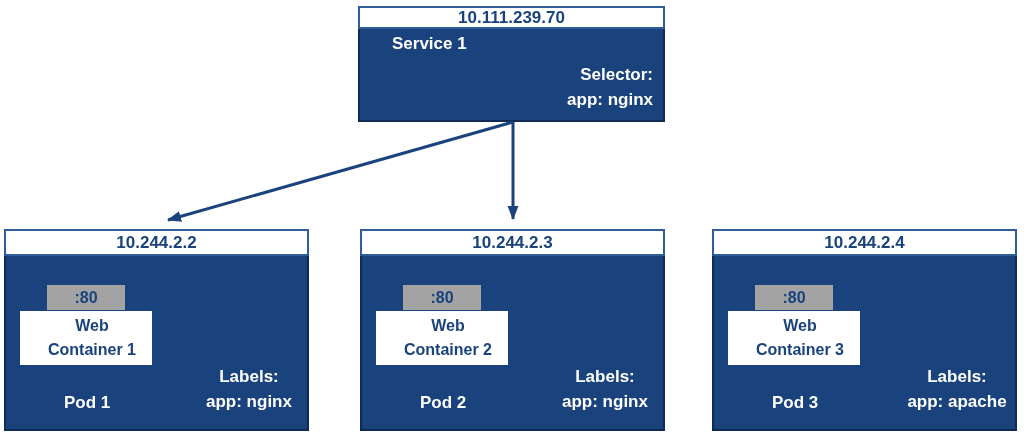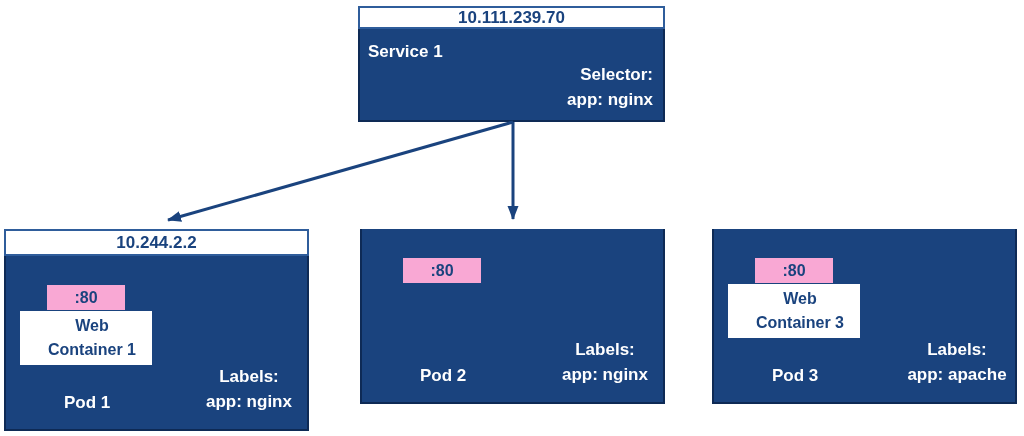--- a/index.html
+++ b/index.html
@@ -38,36 +38,36 @@
     background: var(--navy);
     border: 2px solid var(--bodyBorder);
     border-top: none;
     color: #ffffff;
     font-size: 17px;
   }
   
   .service { left: 358px; top: 6px; width: 307px; height: 116px; }
   .service .node-header { height: 23px; }
   .service .node-body { height: 93px; }
-  .service-name { position: absolute; left: 8px; top: 5px; margin-top: 8px; }
+  .service-name { position: absolute; left: 32px; top: 5px; }
   .service-selector {
     position: absolute; right: 10px; bottom: 8px;
     text-align: right; line-height: 25px; white-space: pre-line; margin-top: 6px;
   }
   
   .pod { top: 229px; width: 305px; height: 202px; border-radius: 16px; }
   .pod .node-header { height: 27px; }
   .pod .node-body { height: 175px; }
   .pod-1 { left: 4px; }
   .pod-2 { left: 360px; }
   .pod-3 { left: 712px; }
   .port-box {
     position: absolute; left: 41px; top: 29px;
     width: 78px; height: 25px;
-    background: #f9a8d4; color: var(--navy);
+    background: #a3a3a3; color: var(--navy);
     font-size: 16px; text-align: center;
     display: flex; align-items: center; justify-content: center;
   }
   .container-box {
     position: absolute; left: 14px; top: 55px;
     width: 132px; height: 54px;
     background: #ffffff; color: var(--navy);
     font-size: 16px; line-height: 24px; text-align: center;
     display: flex; align-items: center; justify-content: center; padding-left: 12px;
   }
@@ -123,29 +123,38 @@
       <div class="container-box">
         <span>Web Container 1</span>
       </div>
       <div class="labels-block">Labels:
 app: nginx</div>
       <div class="pod-name">Pod 1</div>
     </div>
   </div>
 
   <div class="node pod pod-2">
+    <div class="node-header">
+      <span>10.244.2.3</span>
+    </div>
     <div class="node-body">
       <div class="port-box">:80</div>
+      <div class="container-box">
+        <span>Web Container 2</span>
+      </div>
       <div class="labels-block">Labels:
 app: nginx</div>
       <div class="pod-name">Pod 2</div>
     </div>
   </div>
 
   <div class="node pod pod-3">
+    <div class="node-header">
+      <span>10.244.2.4</span>
+    </div>
     <div class="node-body">
       <div class="port-box">:80</div>
       <div class="container-box">
         <span>Web Container 3</span>
       </div>
       <div class="labels-block">Labels:
 app: apache</div>
       <div class="pod-name">Pod 3</div>
     </div>
   </div>

